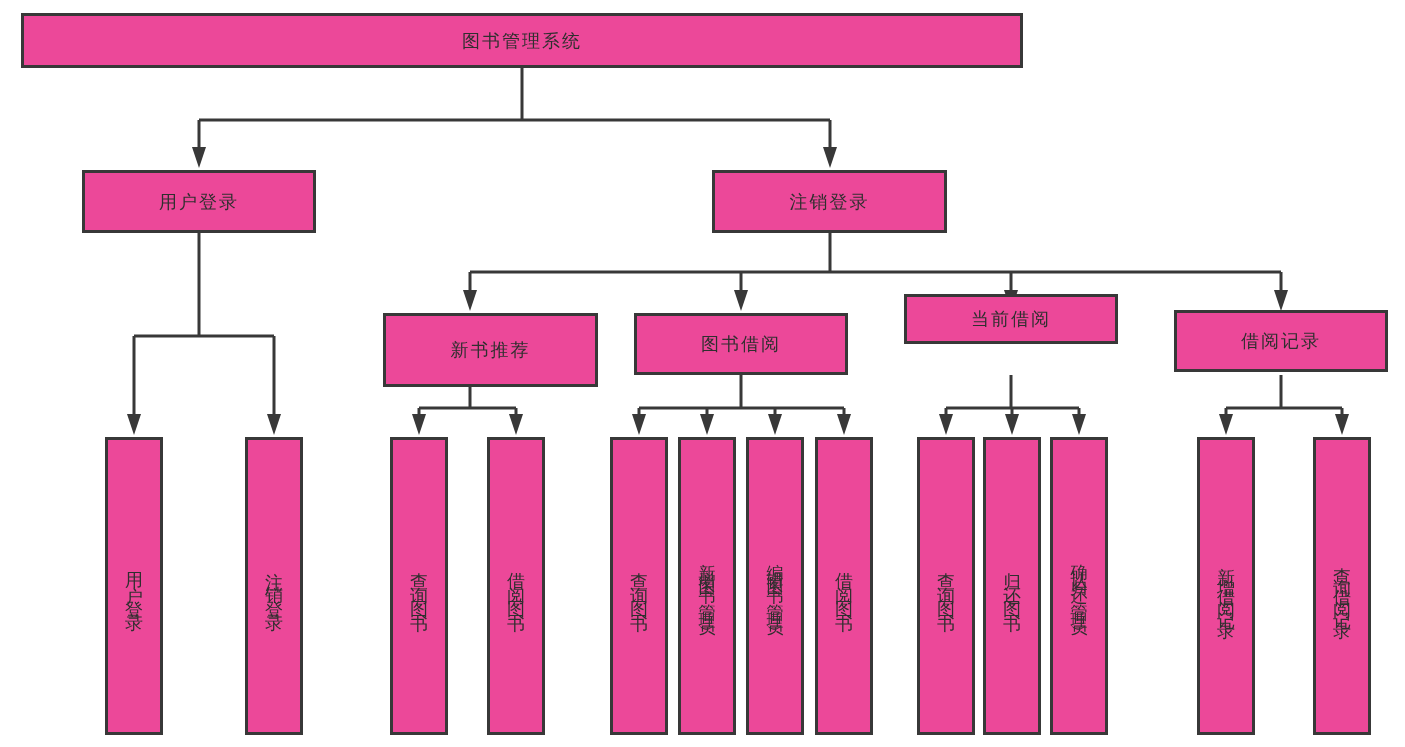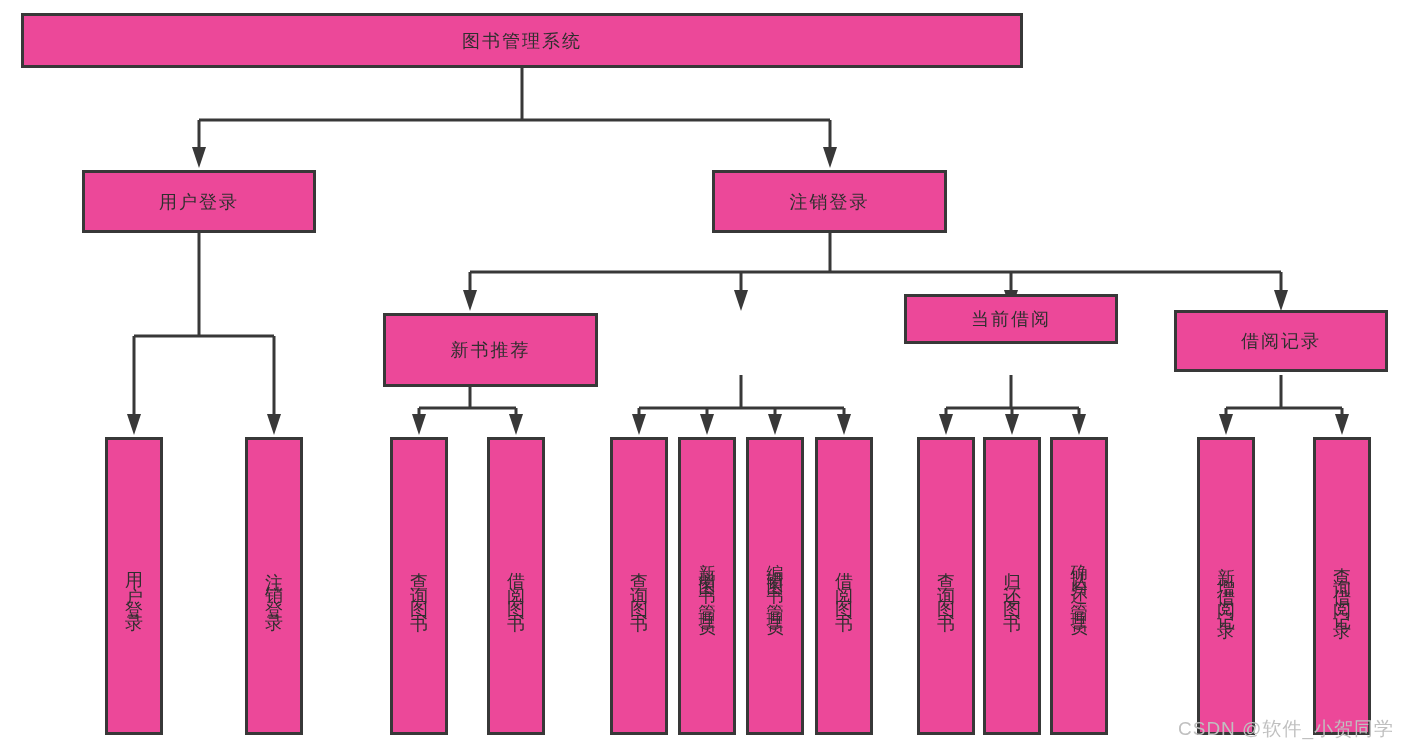--- a/index.html
+++ b/index.html
@@ -113,20 +113,23 @@
   <div class="node" style="left:82px; top:170px; width:234px; height:63px;">
     <span class="label">用户登录</span>
   </div>
   <div class="node" style="left:712px; top:170px; width:235px; height:63px;">
     <span class="label">注销登录</span>
   </div>
 
   <div class="node" style="left:363px; top:313px; width:215px; height:74px;margin-left:20px;">
     <span class="label">新书推荐</span>
   </div>
+  <div class="node" style="left:634px; top:313px; width:214px; height:62px;">
+    <span class="label">图书借阅</span>
+  </div>
   <div class="node" style="left:904px; top:294px; width:214px; height:50px;">
     <span class="label">当前借阅</span>
   </div>
   <div class="node" style="left:1174px; top:310px; width:214px; height:62px;">
     <span class="label">借阅记录</span>
   </div>
 
   <div class="node v" style="left:105px; top:437px; width:58px; height:298px;">
     <span class="label">用户登录</span>
   </div>
@@ -164,15 +167,14 @@
     <span class="label">确认归还（管理员）</span>
   </div>
 
   <div class="node v med" style="left:1197px; top:437px; width:58px; height:298px;">
     <span class="label">新增借阅记录</span>
   </div>
   <div class="node v med" style="left:1313px; top:437px; width:58px; height:298px;">
     <span class="label">查询借阅记录</span>
   </div>
 
-  <div class="watermark">CSDN @软件_小贺同学</div>
 
 </div>
 
 </body></html>

